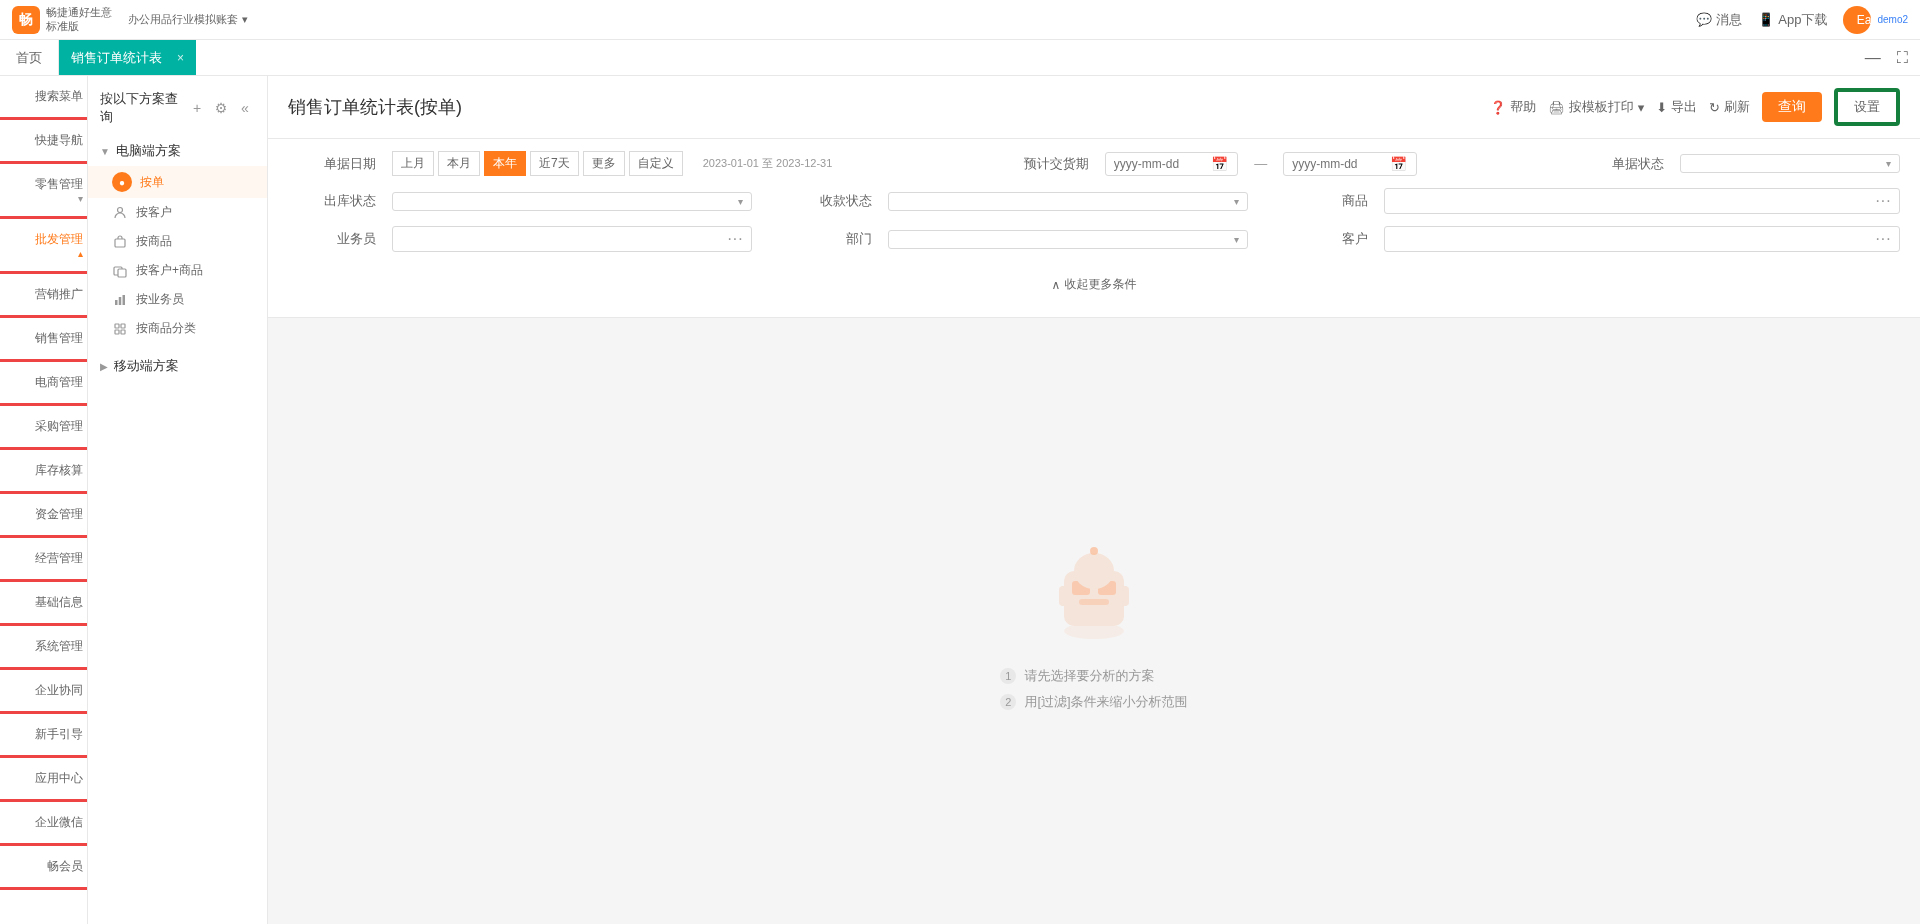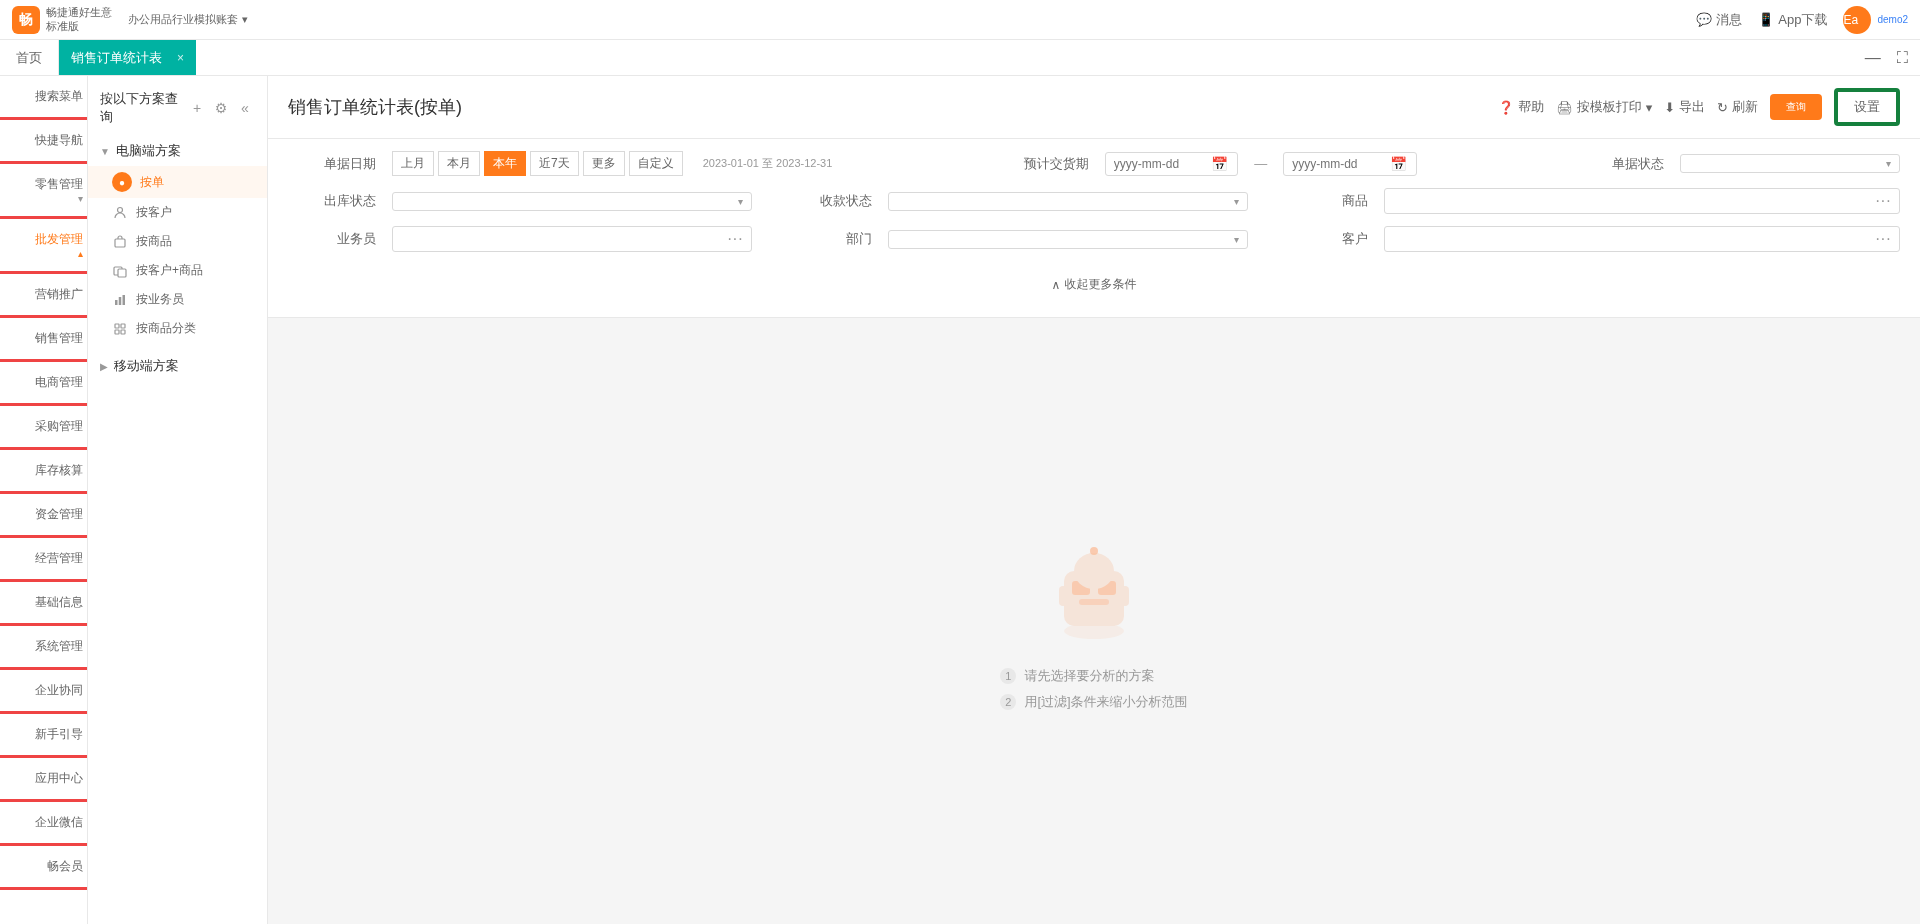--- a/index.html
+++ b/index.html
@@ -8,21 +8,21 @@
     
     .top-bar { background: #fff; height: 40px; display: flex; align-items: center; padding: 0 12px; border-bottom: 1px solid #e8e8e8; justify-content: space-between; }
     .top-bar-left { display: flex; align-items: center; gap: 8px; }
     .logo-area { display: flex; align-items: center; gap: 6px; }
     .logo-icon { width: 28px; height: 28px; background: #ff7a1a; border-radius: 6px; display: flex; align-items: center; justify-content: center; color: #fff; font-size: 14px; font-weight: bold; }
     .logo-text { font-size: 11px; color: #666; line-height: 1.2; }
     .enterprise-select { display: flex; align-items: center; gap: 4px; color: #333; font-size: 13px; cursor: pointer; padding: 0 8px; }
     .enterprise-select span { color: #666; font-size: 11px; }
     .top-bar-right { display: flex; align-items: center; gap: 16px; }
     .top-bar-right .action-item { display: flex; align-items: center; gap: 4px; color: #666; cursor: pointer; font-size: 13px; }
-    .avatar { width: 28px; height: 28px; border-radius: 50%; background: #ff7a1a; display: flex; align-items: center; justify-content: flex-start; color: #fff; font-size: 12px; }
+    .avatar { width: 28px; height: 28px; border-radius: 50%; background: #ff7a1a; display: flex; align-items: center; justify-content: flex-end; color: #fff; font-size: 12px; }
     .user-name { font-size: 10px; color: #3b82f6; }
 
     
     .tab-bar { background: #fff; height: 36px; display: flex; align-items: center; padding: 0 0; border-bottom: 1px solid #e8e8e8; }
     .tab-home { padding: 0 16px; height: 100%; display: flex; align-items: center; color: #666; cursor: pointer; font-size: 13px; border-right: 1px solid #e8e8e8; }
     .tab-active { background: #00b2a2; color: #fff; padding: 0 12px; height: 100%; display: flex; align-items: center; gap: 15px; font-size: 13px; cursor: pointer; }
     .tab-close { color: #fff; font-size: 12px; cursor: pointer; opacity: 0.8; }
     .tab-bar-actions { margin-left: auto; display: flex; align-items: center; gap: 8px; padding-right: 8px; }
     .tab-bar-btn { background: none; border: none; cursor: pointer; color: #666; font-size: 16px; padding: 4px; }
 
@@ -54,21 +54,21 @@
     .scheme-item .scheme-icon { width: 16px; height: 16px; display: flex; align-items: center; justify-content: center; }
     .scheme-item-label { font-size: 12px; }
     .active-badge { background: #ff7a1a; color: #fff; border-radius: 50%; width: 20px; height: 20px; display: flex; align-items: center; justify-content: center; font-size: 11px; }
 
     
     .main-content { flex: 1; display: flex; flex-direction: column; overflow: hidden; }
     .page-header { background: #fff; padding: 12px 20px; border-bottom: 1px solid #e8e8e8; display: flex; align-items: center; justify-content: space-between; }
     .page-title { font-size: 18px; color: #333; font-weight: 500; }
     .page-header-actions { display: flex; align-items: center; gap: 12px; }
     .header-action-btn { display: flex; align-items: center; gap: 4px; color: #666; cursor: pointer; font-size: 13px; }
-    .btn-primary { background: #ff7a1a; color: #fff; border: none; border-radius: 4px; padding: 6px 16px; cursor: pointer; font-size: 10px; }
+    .btn-primary { background: #ff7a1a; color: #fff; border: none; border-radius: 4px; padding: 6px 16px; cursor: pointer; font-size: 14px; }
     .btn-secondary { background: #fff; color: #666; border: 4px solid #15803d; border-radius: 4px; padding: 6px 16px; cursor: pointer; font-size: 13px; }
 
     
     .filter-area { background: #fff; padding: 12px 20px; border-bottom: 1px solid #e8e8e8; }
     .filter-row { display: flex; align-items: center; gap: 16px; margin-bottom: 12px; flex-wrap: wrap; margin-left: 32px; }
     .filter-row:last-child { margin-bottom: 0; }
     .filter-label { font-size: 13px; color: #666; white-space: nowrap; min-width: 56px; text-align: right; }
     .date-btns { display: flex; align-items: center; gap: 4px; }
     .date-btn { padding: 3px 8px; border: 1px solid #d9d9d9; border-radius: 0; cursor: pointer; font-size: 12px; color: #666; background: #fff; }
     .date-btn.active { background: #ff7a1a; color: #fff; border-color: #ff7a1a; }

